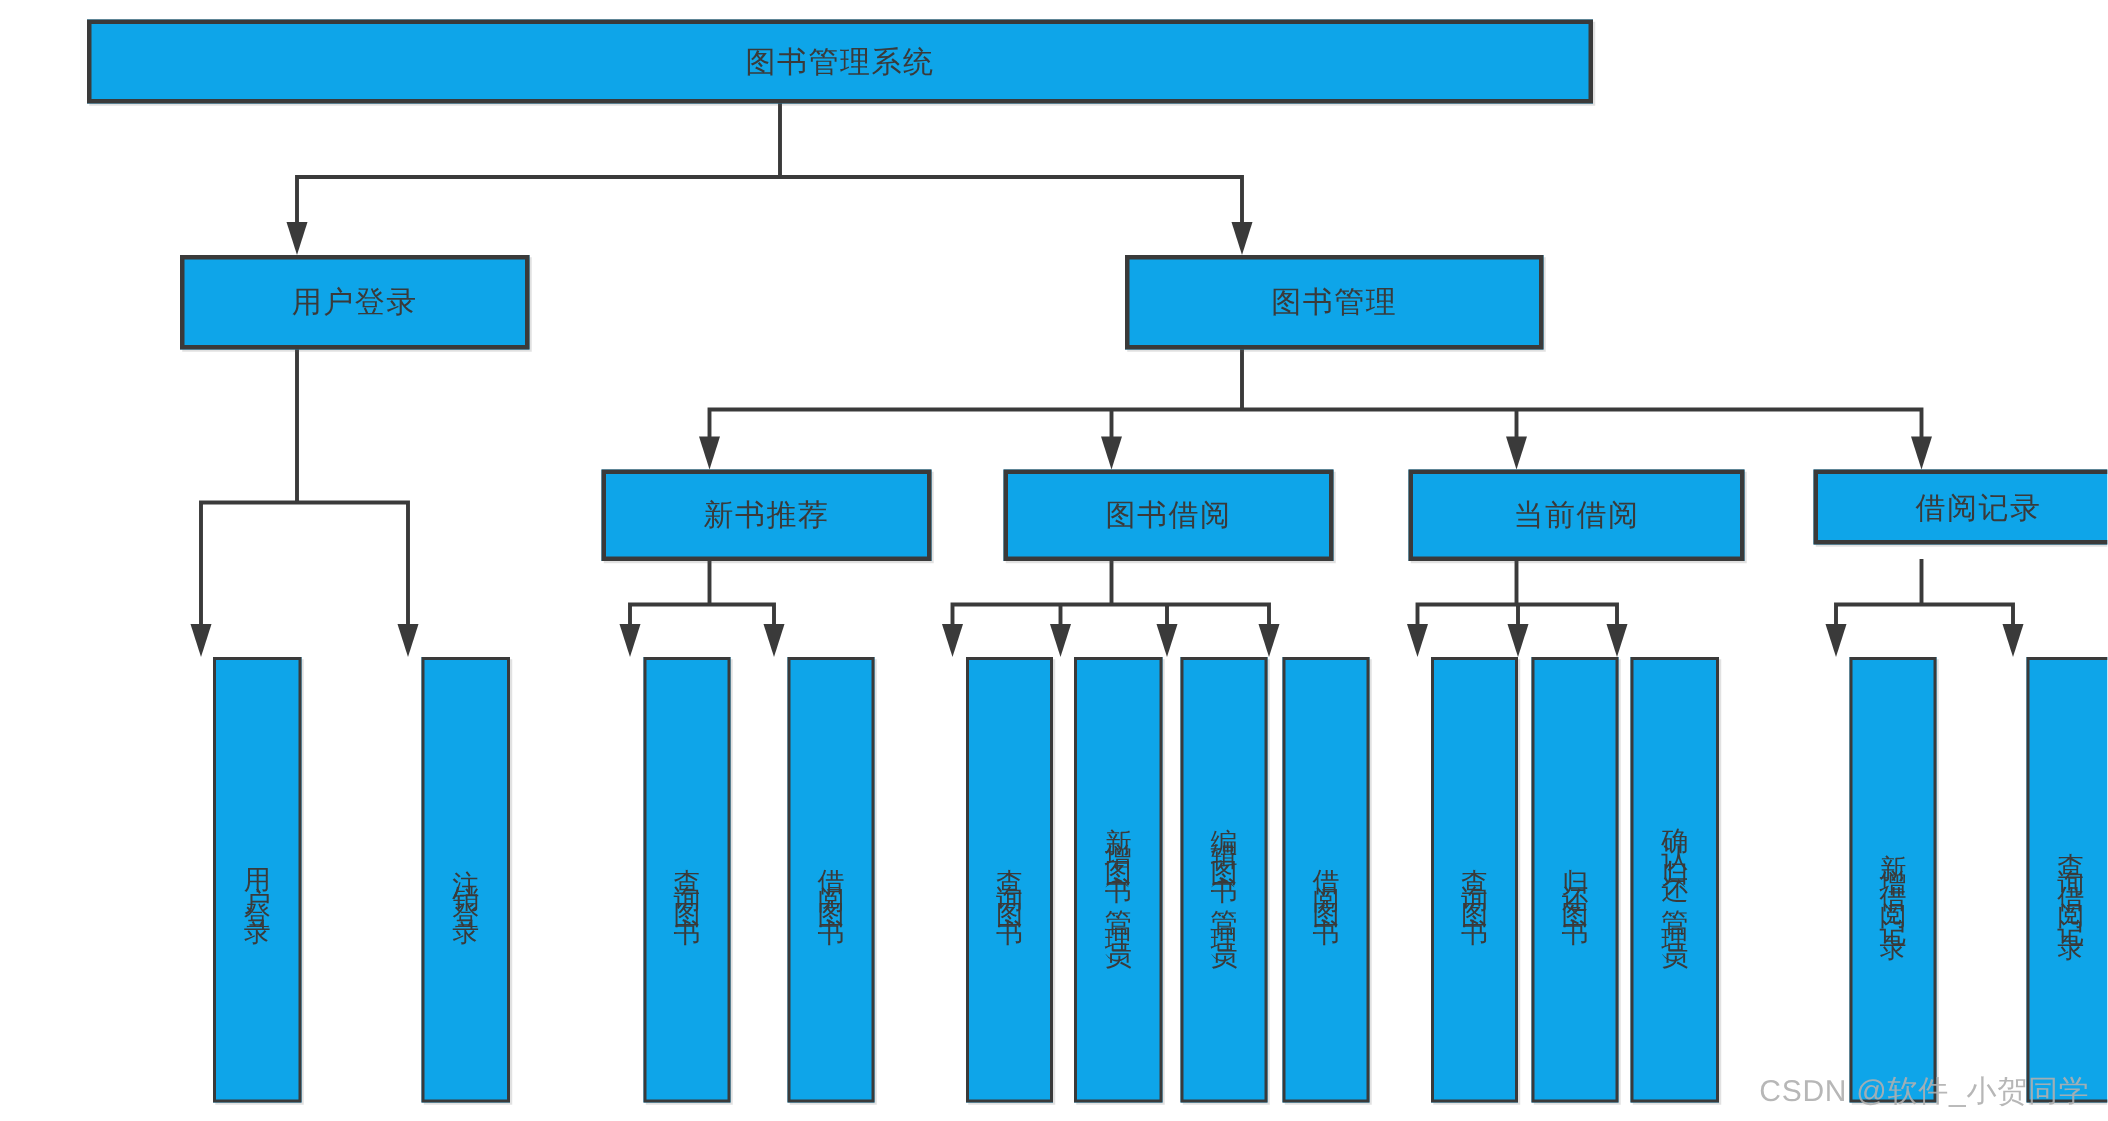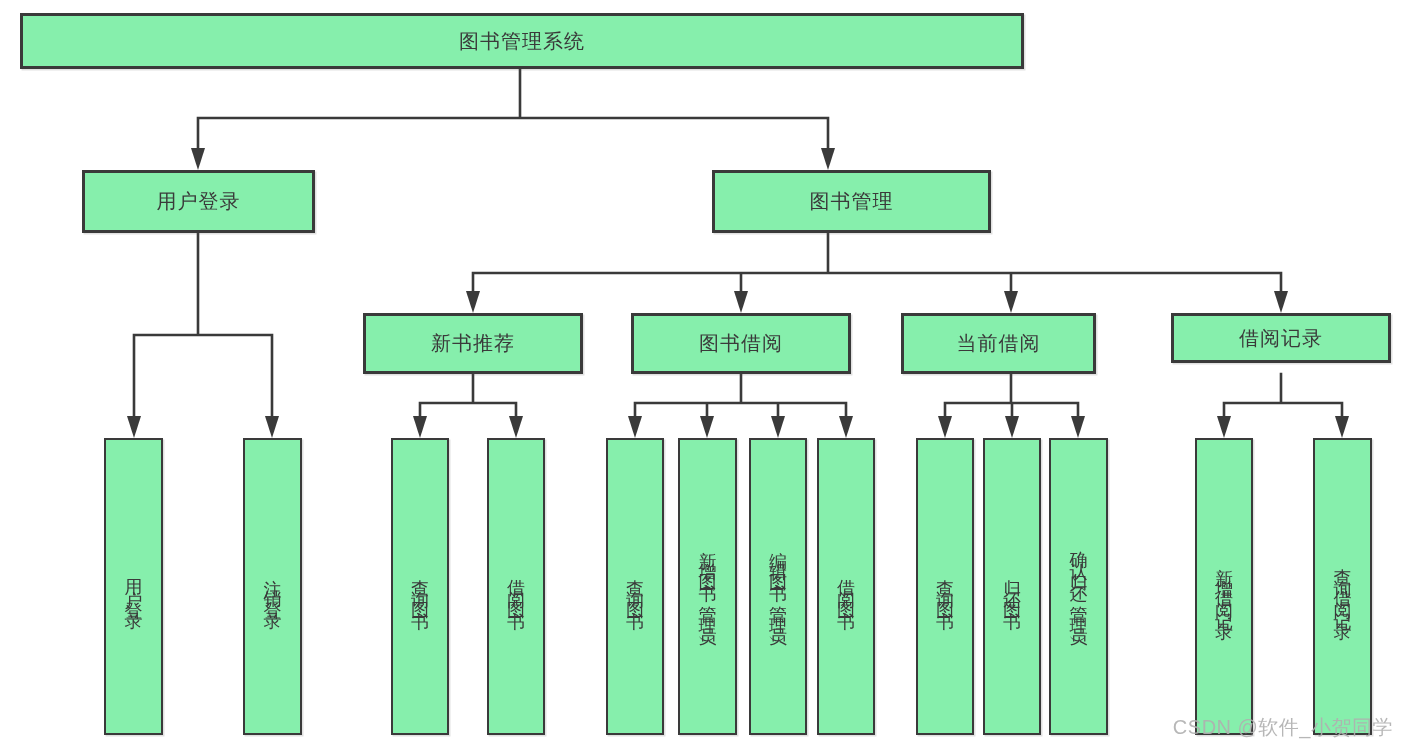--- a/index.html
+++ b/index.html
@@ -17,25 +17,26 @@
     color:var(--text);
     overflow:hidden;
   }
   .connectors{position:absolute;left:0;top:0;width:1405px;height:747px;}
   .connectors path{stroke:var(--line);stroke-width:2.6;fill:none;stroke-linecap:square;}
   .connectors polygon{fill:var(--line);stroke:none;}
   .node{
     position:absolute;
     box-sizing:border-box;
     border:3px solid var(--line);
-    background:#86efac;
+    background:#0ea5e9;
     display:flex;
     align-items:center;
     justify-content:center;
     box-shadow:1.5px 1.5px 0 rgba(90,90,90,.18);
+    margin-left:38px;
   }
   .node.h{
     font-size:20px;
     letter-spacing:1px;
     white-space:nowrap;
   }
   .node.v{
     border-width:2.6px;
     font-size:18px;
     writing-mode:vertical-rl;
@@ -110,21 +111,21 @@
     </g>
   </svg>
 
   <div class="node h" style="left:20px;top:13px;width:1004px;height:56px">图书管理系统</div>
 
   <div class="node h" style="left:82px;top:170px;width:233px;height:63px">用户登录</div>
   <div class="node h" style="left:712px;top:170px;width:279px;height:63px">图书管理</div>
 
   <div class="node h" style="left:631px;top:313px;width:220px;height:61px">图书借阅</div>
   <div class="node h" style="left:363px;top:313px;width:220px;height:61px">新书推荐</div>
-  <div class="node h" style="left:901px;top:313px;width:195px;height:61px">当前借阅</div>
+  <div class="node h" style="left:901px;top:313px;width:224px;height:61px">当前借阅</div>
   <div class="node h" style="left:1171px;top:313px;width:220px;height:50px">借阅记录</div>
 
   <div class="node v" style="left:104px;top:438px;width:59px;height:297px">用户登录</div>
   <div class="node v" style="left:243px;top:438px;width:59px;height:297px">注销登录</div>
 
   <div class="node v" style="left:391px;top:438px;width:58px;height:297px">查询图书</div>
   <div class="node v" style="left:487px;top:438px;width:58px;height:297px">借阅图书</div>
 
   <div class="node v" style="left:606px;top:438px;width:58px;height:297px">查询图书</div>
   <div class="node v" style="left:678px;top:438px;width:59px;height:297px">新增图书（管理员）</div>

